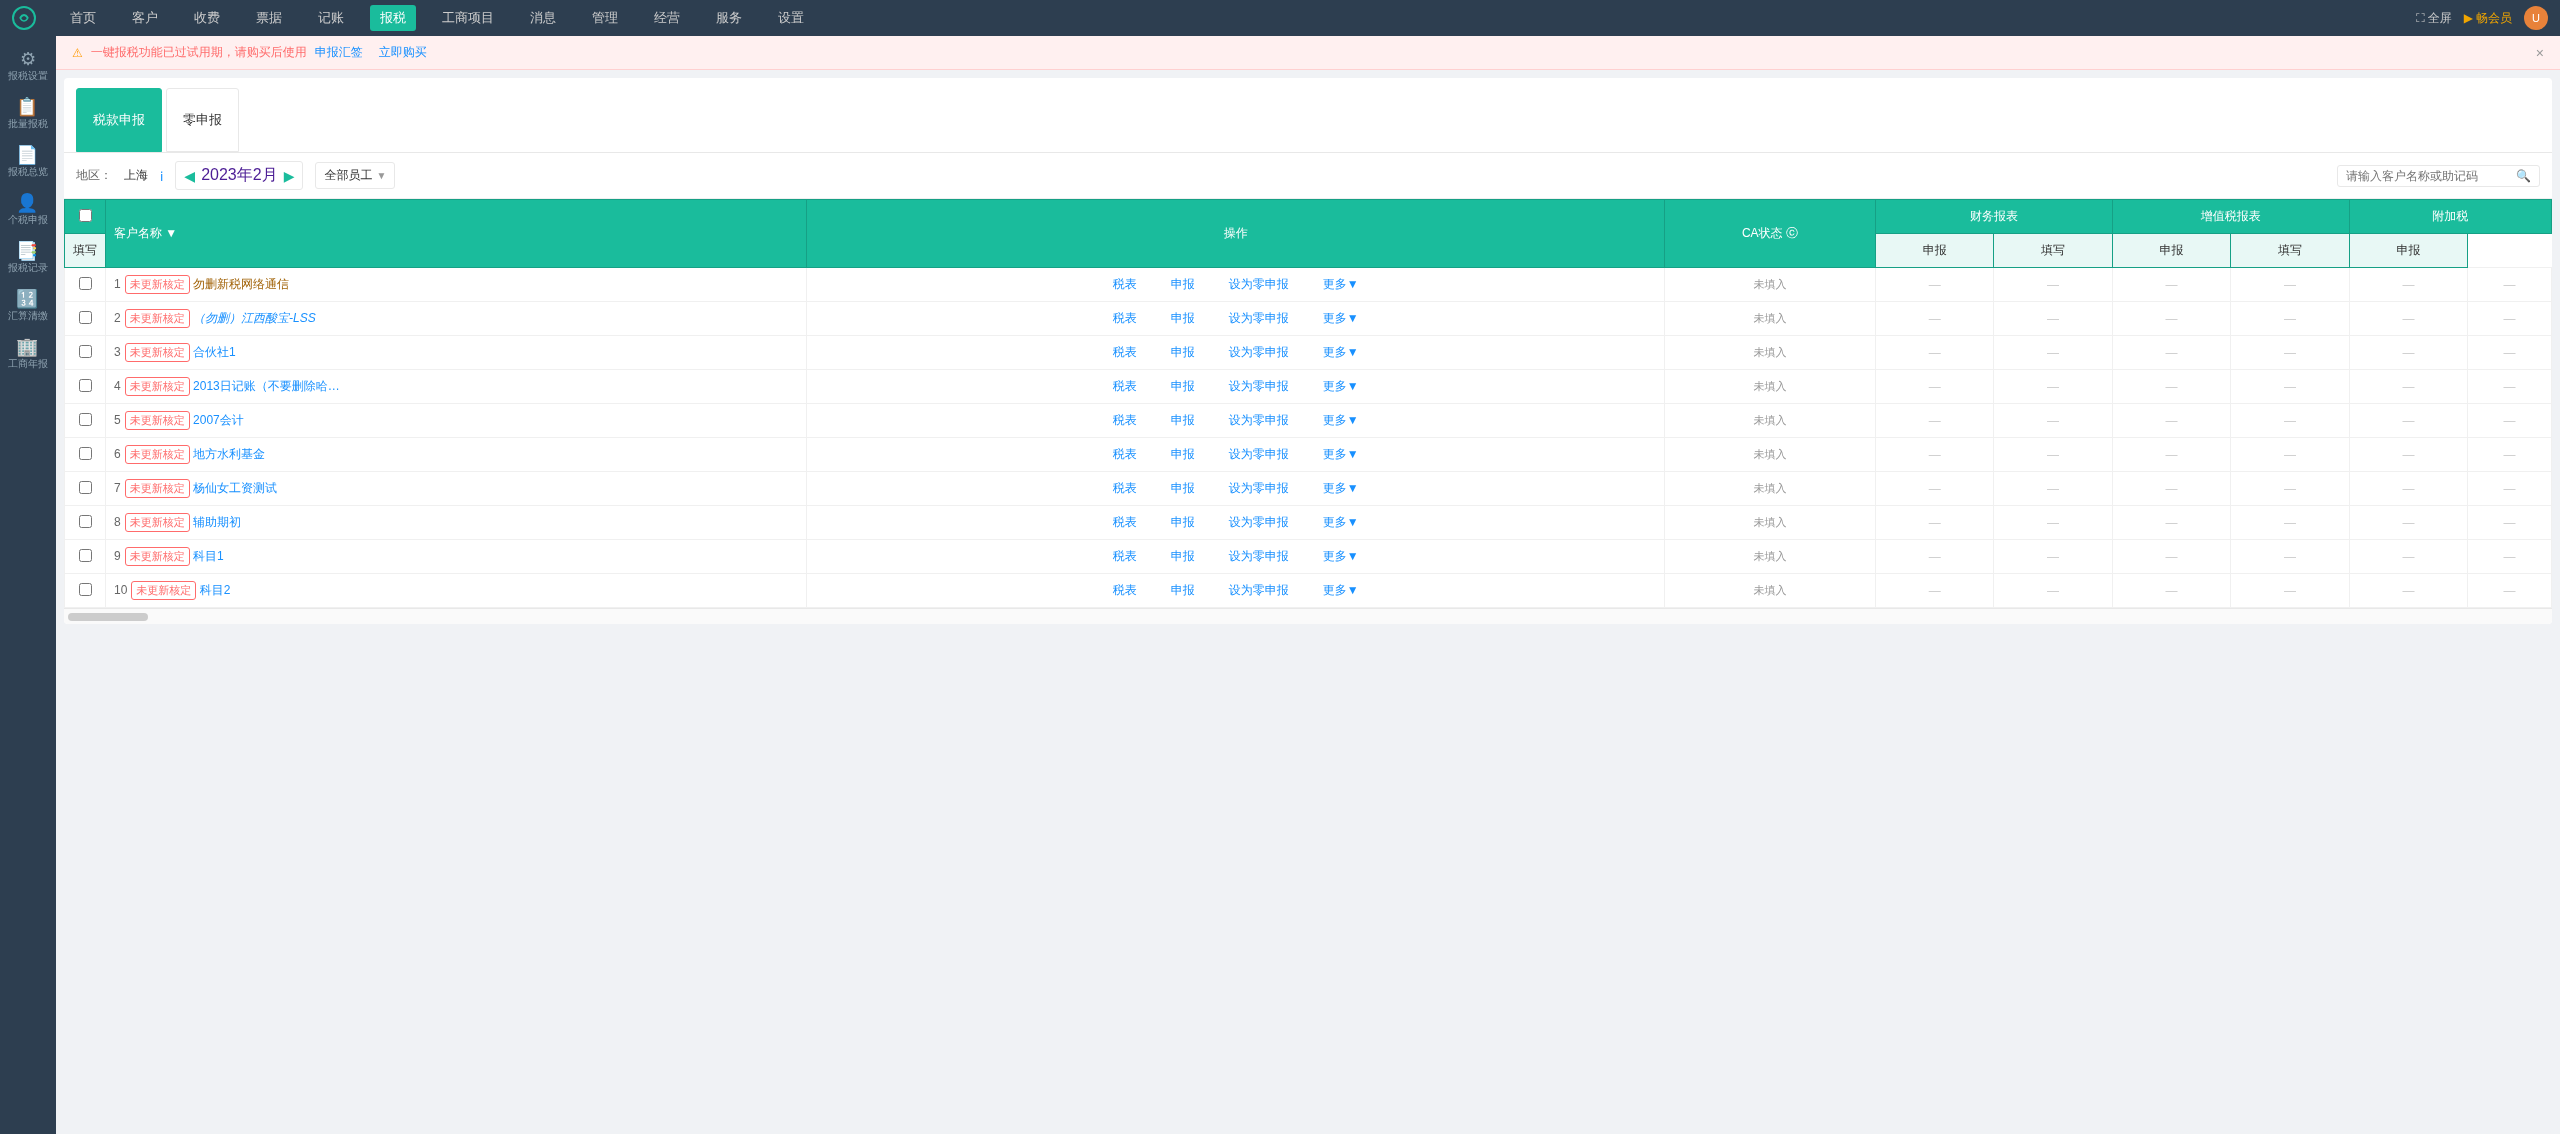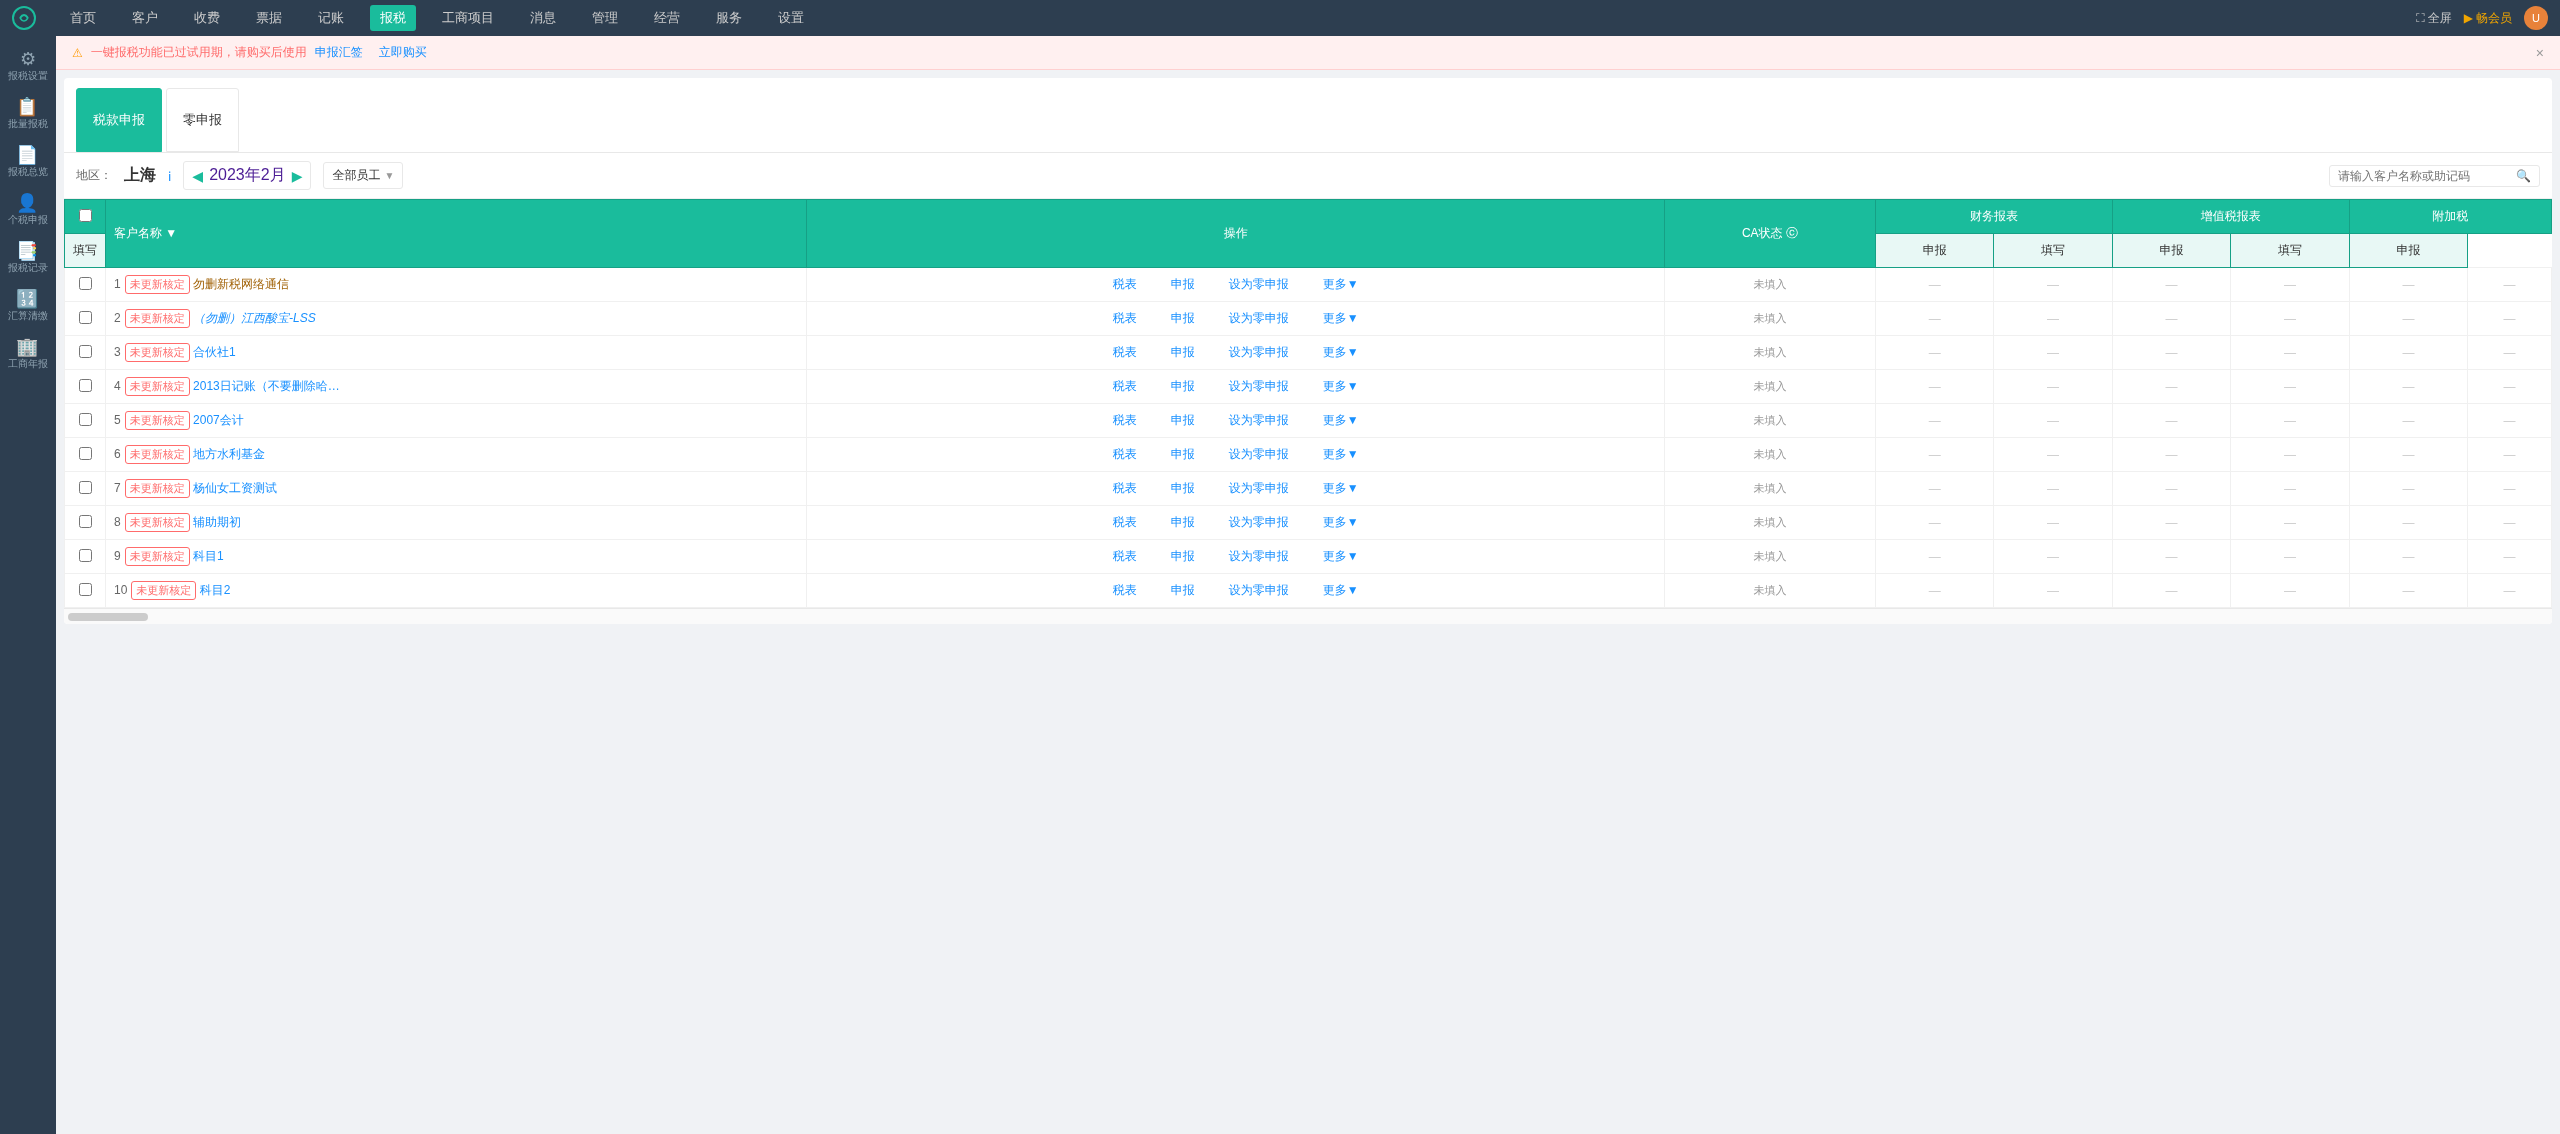--- a/index.html
+++ b/index.html
@@ -40,21 +40,21 @@
     .tab-btn { padding: 22px 16px; border-radius: 3px 3px 0 0; border: 1px solid #e8e8e8; background: #f5f5f5; cursor: pointer; font-size: 13px; color: #333; }
     .tab-btn.active { background: #1abc9c; color: #fff; border-color: #1abc9c; }
     .tab-btn.secondary { background: #fff; }
 
     
     .controls-row { display: flex; align-items: center; padding: 8px 12px; gap: 12px; border-bottom: 1px solid #f0f0f0; }
     .month-nav { display: flex; align-items: center; gap: 6px; border: 1px solid #e8e8e8; border-radius: 3px; padding: 3px 8px; }
     .month-nav .arrow { cursor: pointer; color: #1abc9c; font-size: 14px; }
     .month-nav .month-text { font-size: 16px; color: #4c1d95; min-width: 70px; text-align: center; }
     .dept-select { display: flex; align-items: center; gap: 4px; border: 1px solid #e8e8e8; border-radius: 3px; padding: 4px 8px; cursor: pointer; font-size: 12px; color: #333; }
-    .search-box { margin-left: auto; display: flex; align-items: center; border: 1px solid #e8e8e8; border-radius: 3px; padding: 3px 8px; gap: 18px; }
+    .search-box { margin-left: auto; display: flex; align-items: center; border: 1px solid #e8e8e8; border-radius: 3px; padding: 3px 8px; gap: 10px; }
     .search-box input { border: none; outline: none; font-size: 12px; width: 160px; color: #999; }
     .search-box .search-icon { color: #999; cursor: pointer; }
 
     
     .action-row { display: flex; align-items: center; padding: 6px 12px; gap: 8px; border-bottom: 1px solid #f0f0f0; }
     .taxpayer-tabs { display: flex; gap: 0; }
     .taxpayer-tab { padding: 5px 14px; border: 1px solid #e8e8e8; cursor: pointer; font-size: 12px; color: #333; background: #fff; }
     .taxpayer-tab:first-child { border-radius: 3px 0 0 3px; }
     .taxpayer-tab:last-child { border-radius: 0 3px 3px 0; }
     .taxpayer-tab.active { background: #1abc9c; color: #fff; border-color: #1abc9c; }
@@ -161,21 +161,21 @@
 
     <div class="page-wrapper">
 
       <div class="tab-bar">
         <div class="tab-btn active">税款申报</div>
         <div class="tab-btn secondary">零申报</div>
       </div>
 
       <div class="controls-row">
         <span style="font-size:12px;color:#666;">地区：</span>
-        <span style="font-size:16px;color:#333;font-weight:bold;">上海</span>
+        <span style="font-size:12px;color:#333;font-weight:normal;">上海</span>
         <span style="color:#1890ff;cursor:pointer;font-size:13px;">ℹ</span>
         <div class="month-nav">
           <span class="arrow">◀</span>
           <span class="month-text">2023年2月</span>
           <span class="arrow">▶</span>
         </div>
         <div class="dept-select">
           <span>全部员工</span>
           <span style="font-size:10px;color:#999;">▼</span>
         </div>

